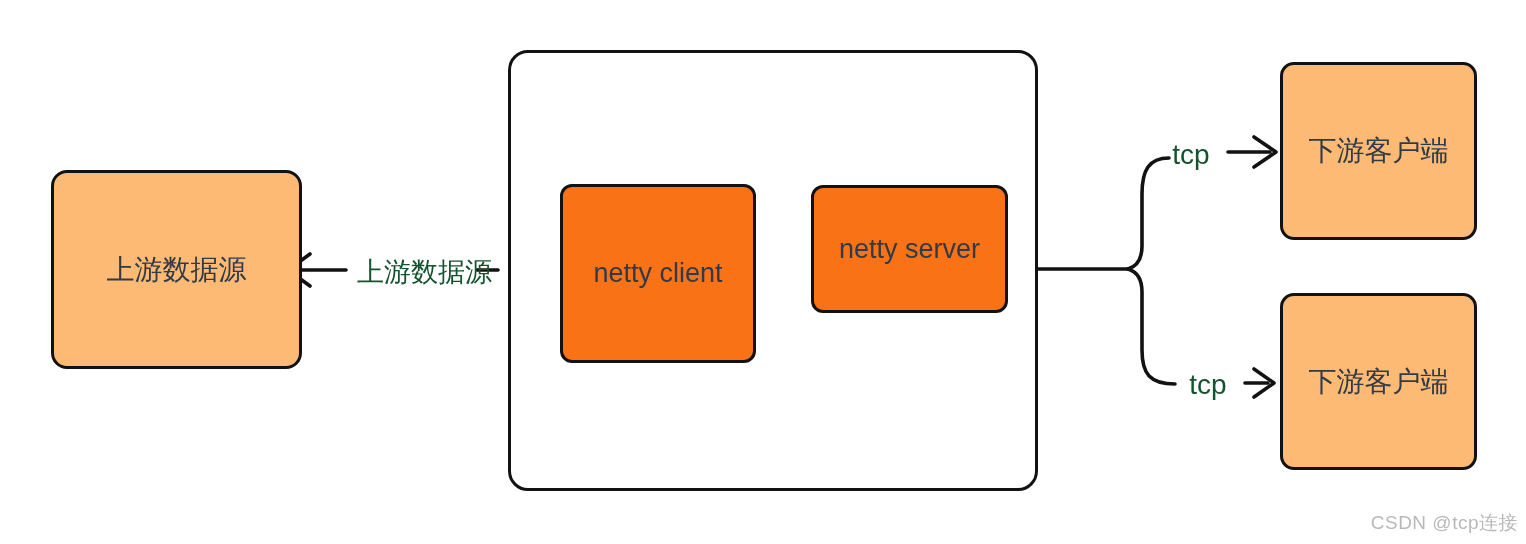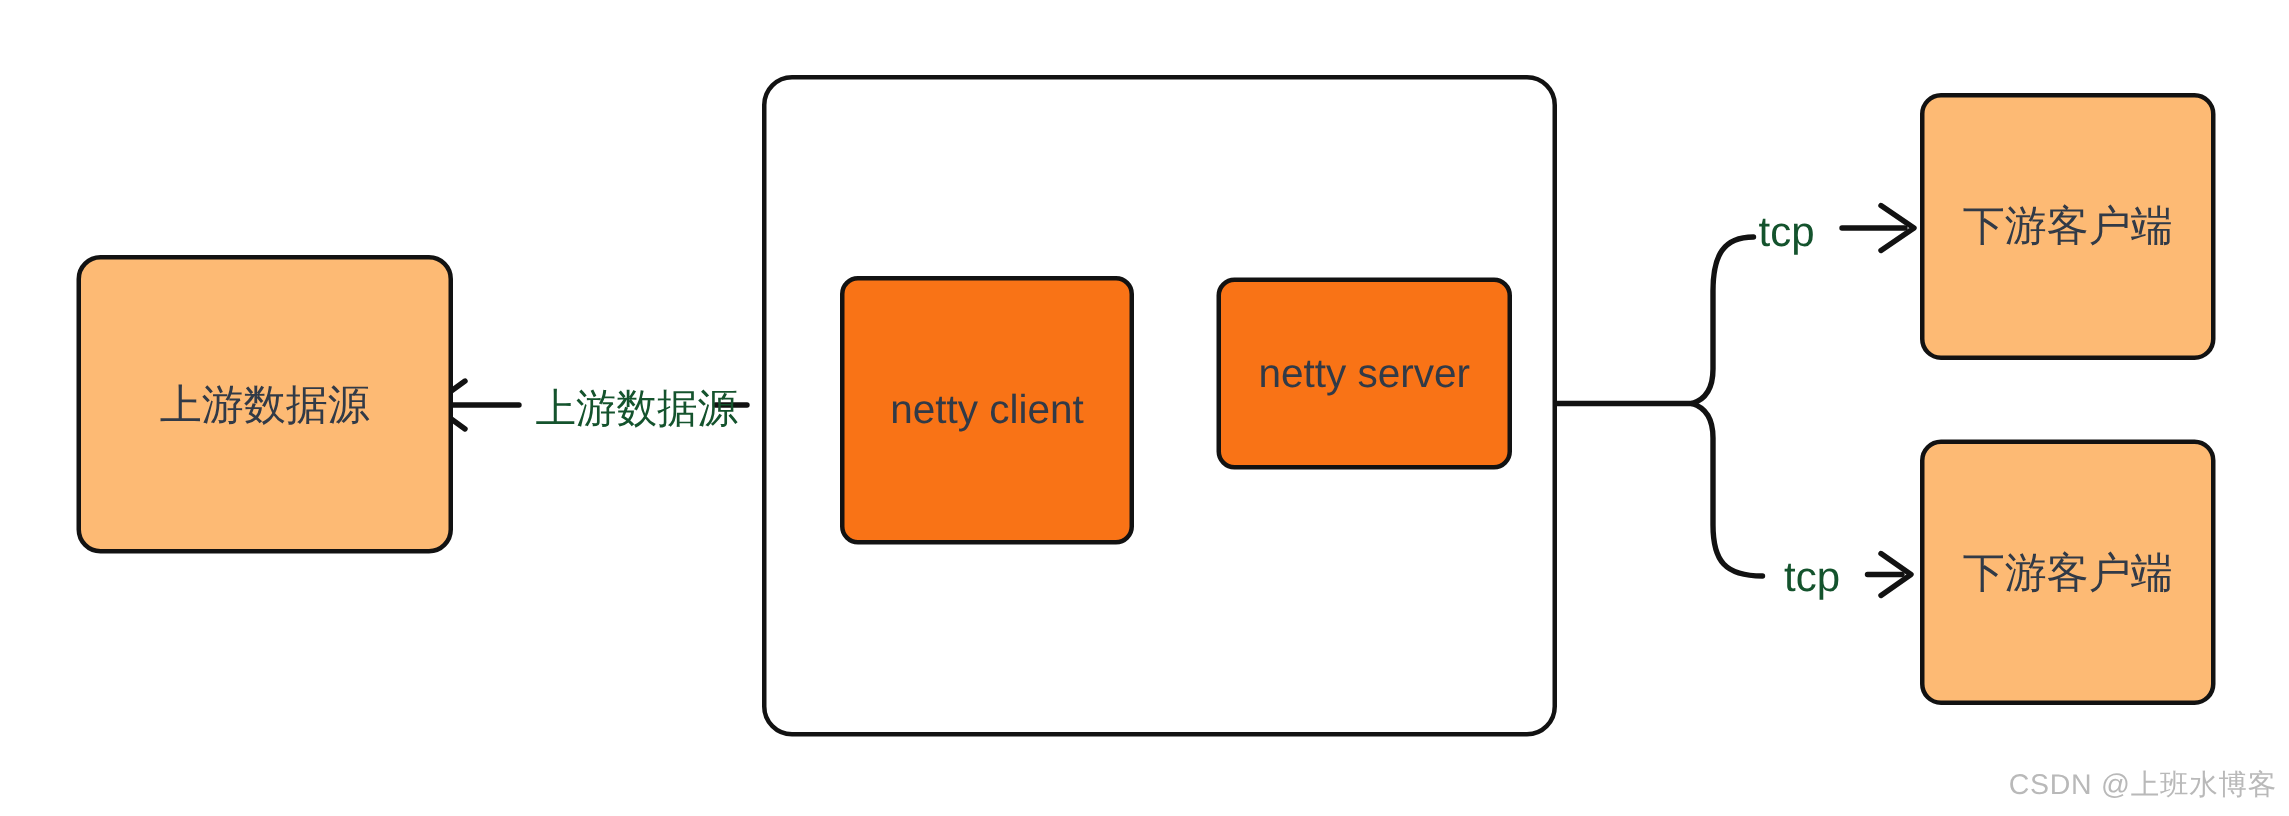--- a/index.html
+++ b/index.html
@@ -112,15 +112,15 @@
   </div>
 
   <div class="box box-downstream-bottom">
     <span>下游客户端</span>
   </div>
 
   <div class="edge-label label-tcp-connect">上游数据源</div>
   <div class="edge-label label-tcp-top">tcp</div>
   <div class="edge-label label-tcp-bottom">tcp</div>
 
-  <div class="watermark">CSDN @上班水博客</div>
+  <div class="watermark">CSDN @tcp连接</div>
 
 </div>
 
 </body></html>

